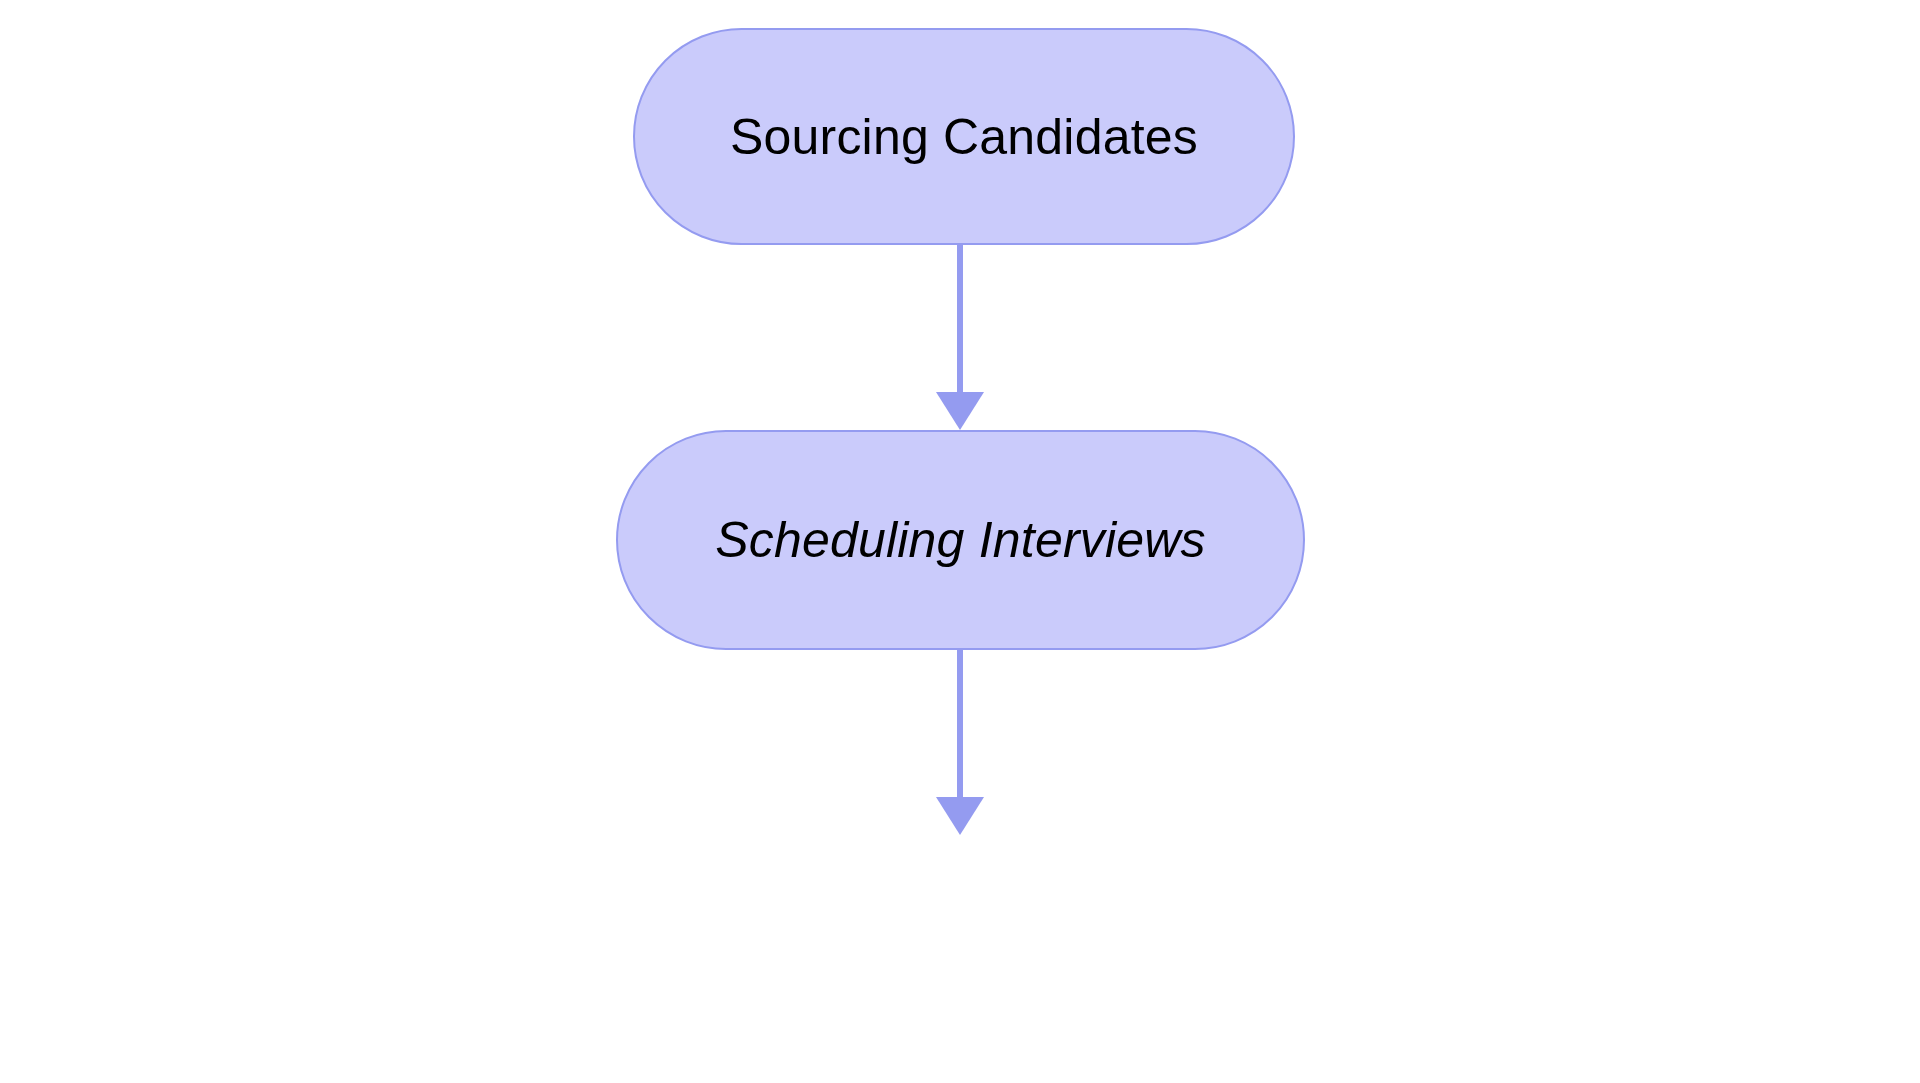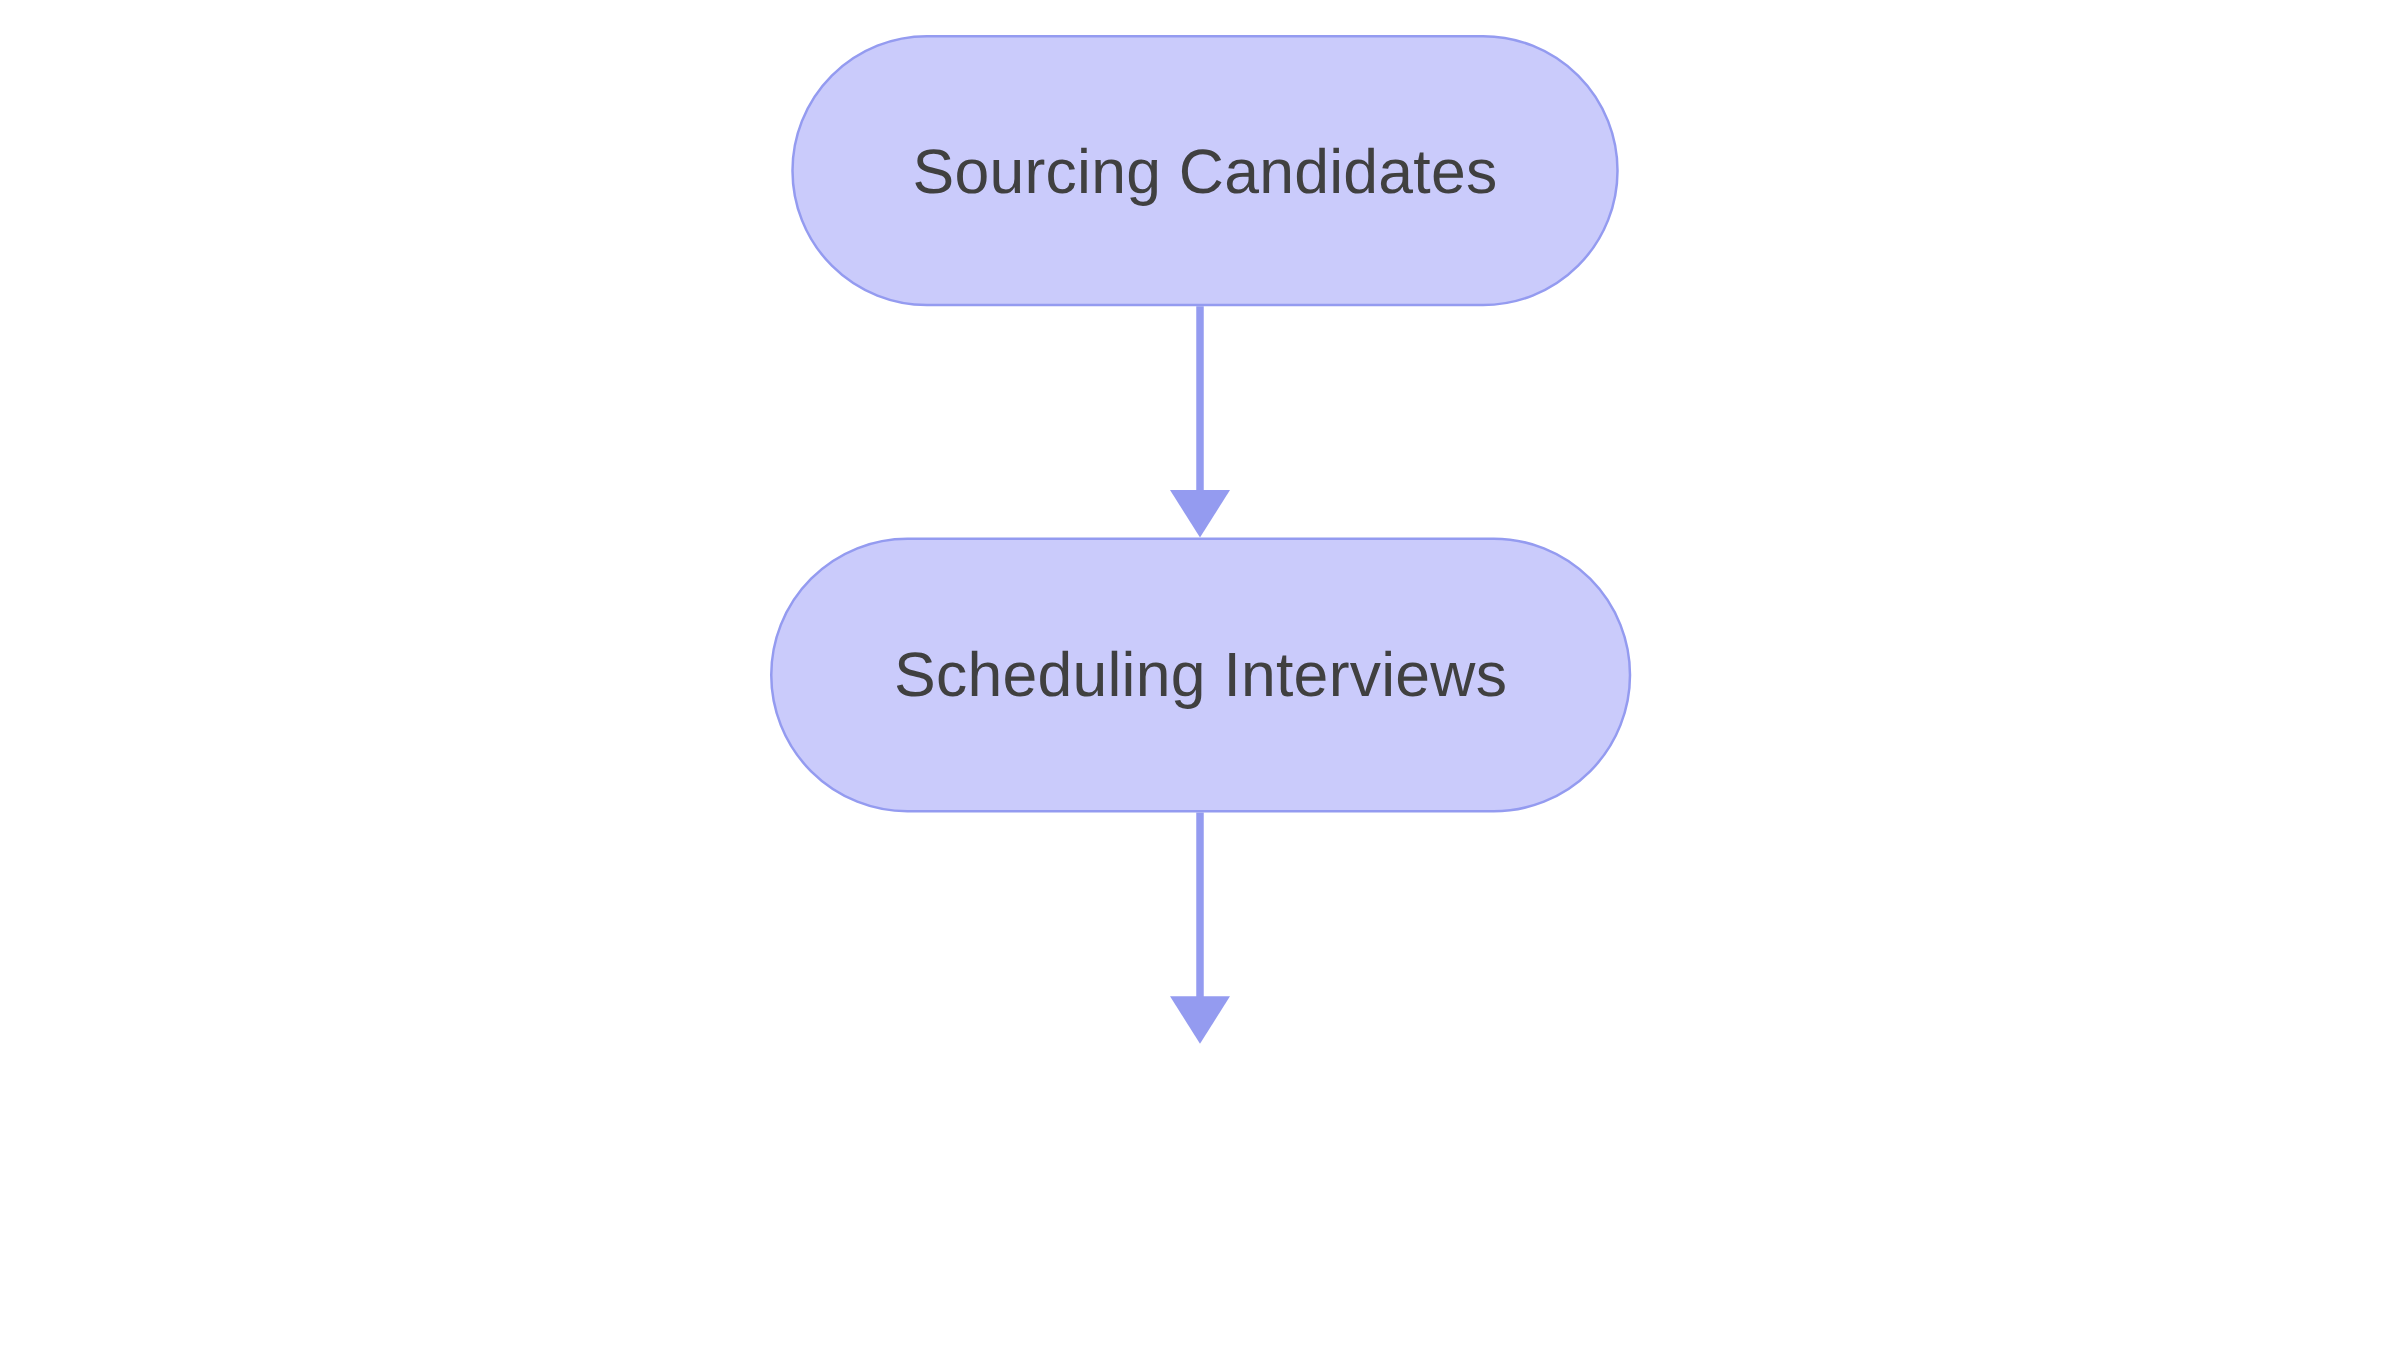--- a/index.html
+++ b/index.html
@@ -45,21 +45,21 @@
     box-sizing: border-box;
     display: flex;
     align-items: center;
     justify-content: center;
     background: #cacbfb;
     border: 2px solid #949bf0;
     border-radius: 112px;
   }
 
   .flow-node-label {
-    color: #404040;
+    color: #000000;
     font-family: "Liberation Sans", sans-serif;
     font-size: 50px;
     font-weight: 400;
     letter-spacing: 0.2px;
     line-height: 1;
     white-space: nowrap;
     text-align: left;
   }
 
   
@@ -67,20 +67,21 @@
     left: 633px;
     top: 28px;
     width: 662px;
     height: 217px;
   }
   #node-scheduling-interviews {
     left: 616px;
     top: 430px;
     width: 689px;
     height: 220px;
+    font-style: italic;
   }
   #node-collecting-feedback {
     left: 638px;
     top: 835px;
     width: 650px;
     height: 220px;
   }
 </style>
 </head>
 <body>

